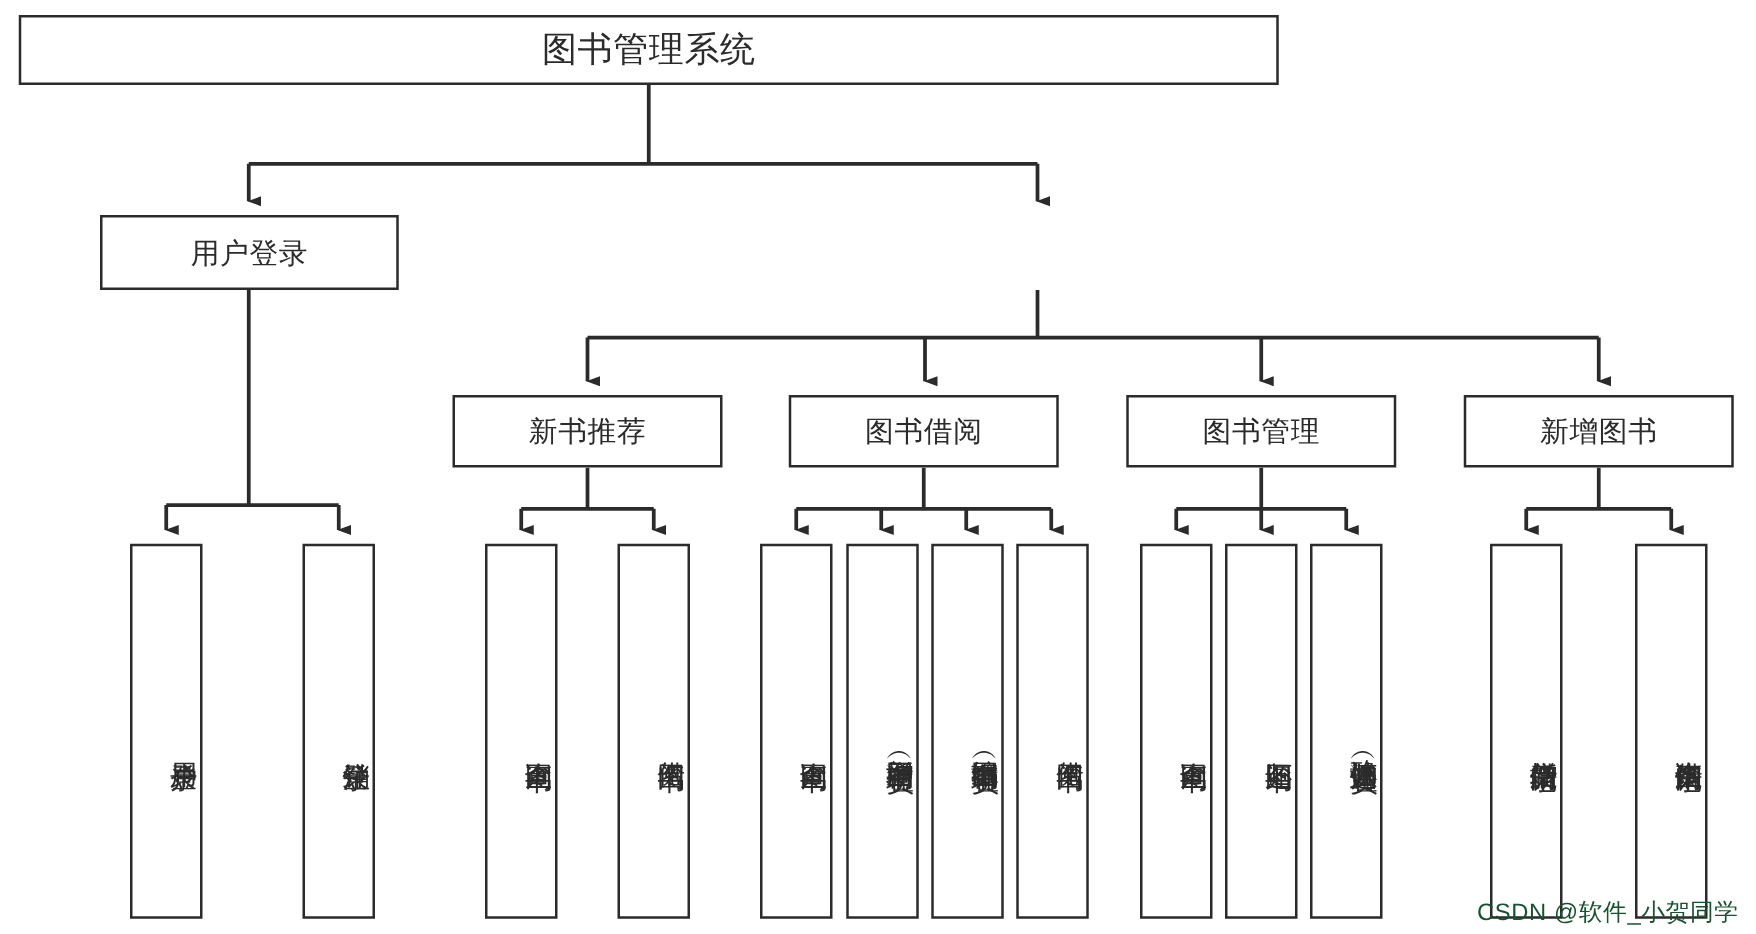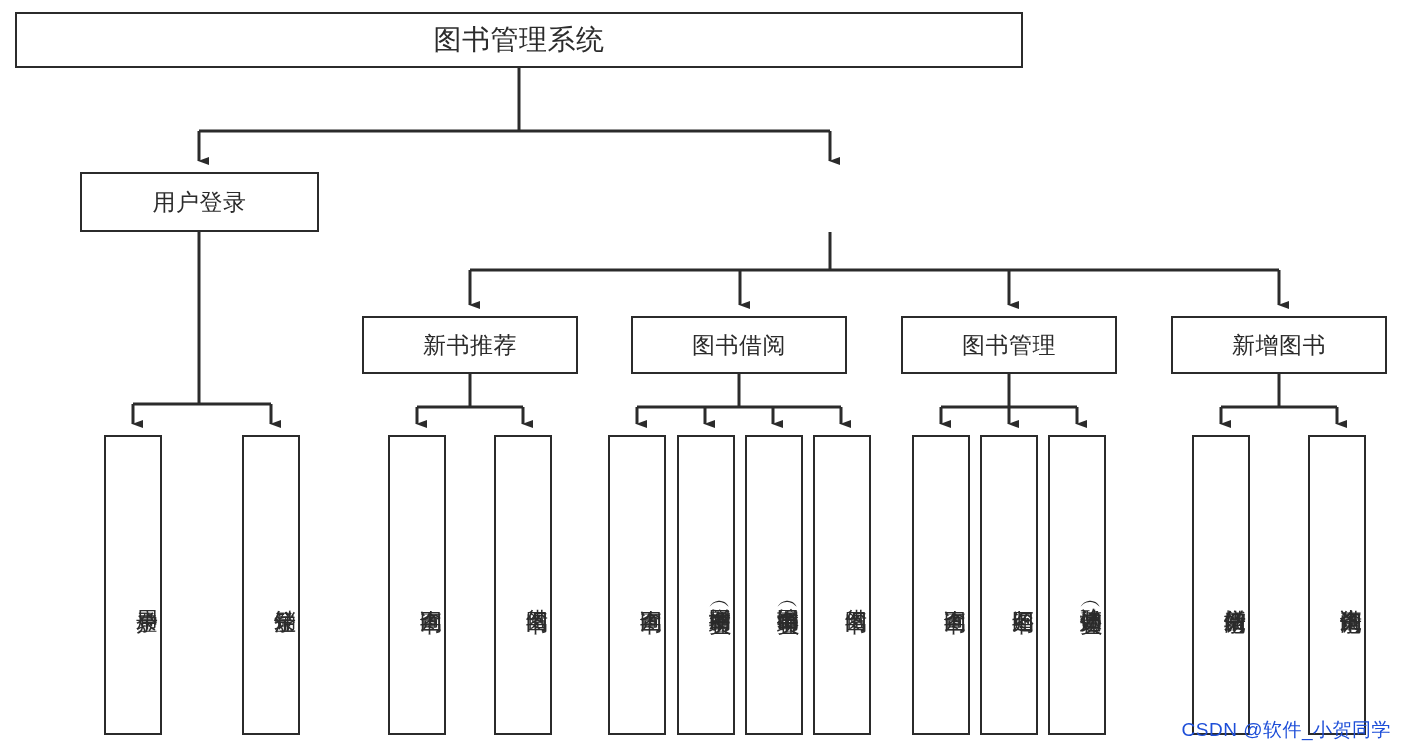--- a/index.html
+++ b/index.html
@@ -56,21 +56,21 @@
     top: 0;
     width: 1405px;
     height: 747px;
     pointer-events: none;
   }
   .watermark {
     position: absolute;
     right: 14px;
     bottom: 4px;
     font-size: 19px;
-    color: #1d4ed8;
+    color: #14532d;
     letter-spacing: 0.5px;
     white-space: nowrap;
     margin-top: 28px;
   }
 </style>
 </head>
 <body>
 
 <div id="canvas">
 

